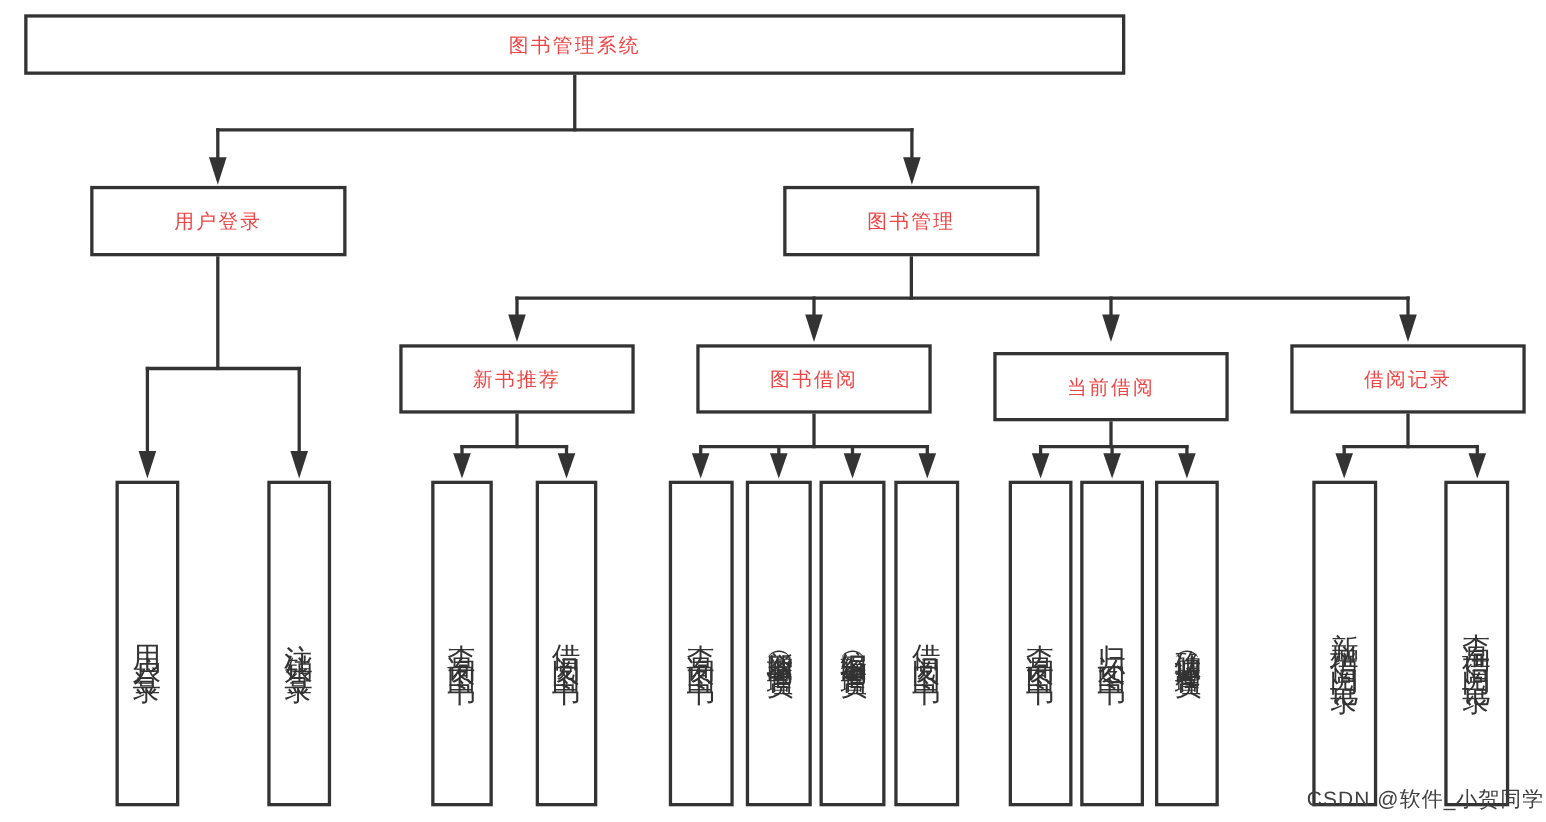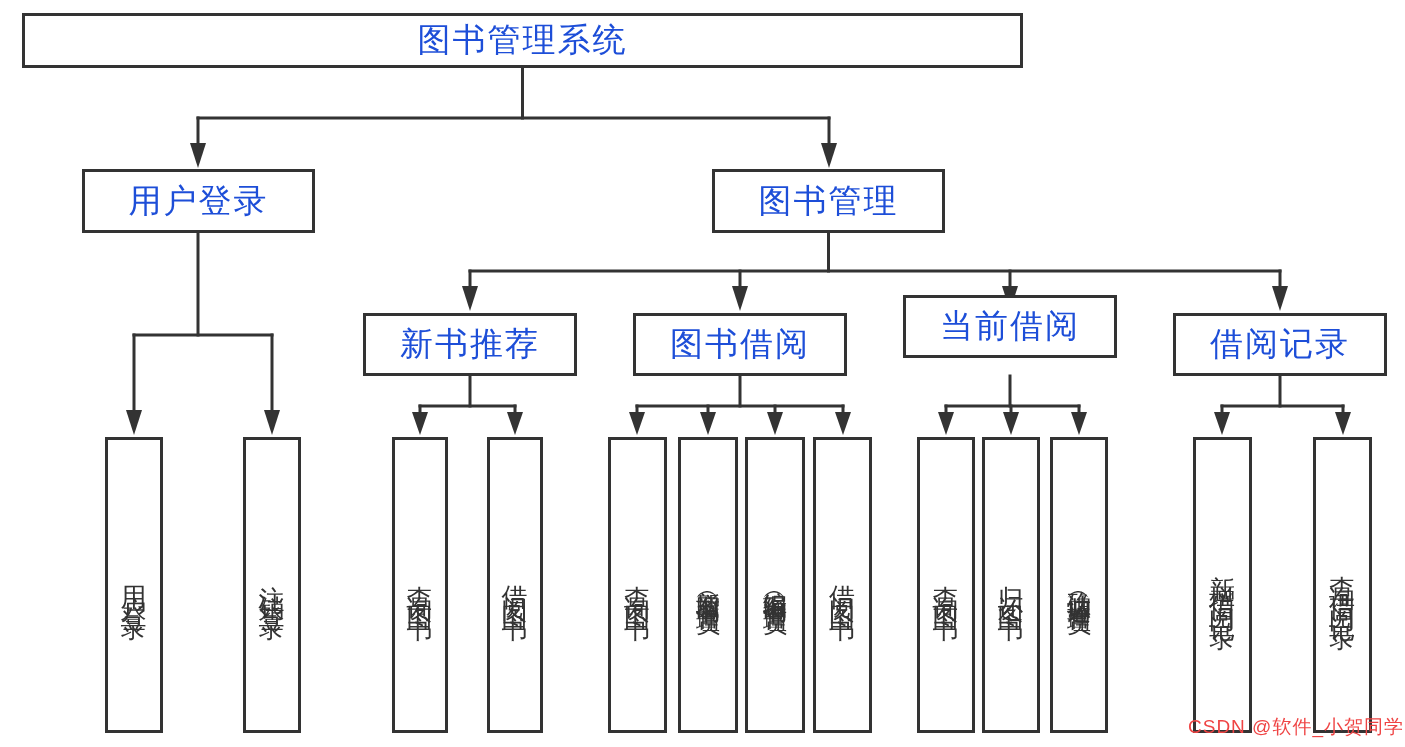--- a/index.html
+++ b/index.html
@@ -31,22 +31,22 @@
     stroke: none;
   }
   .node {
     position: absolute;
     box-sizing: border-box;
     background: #ffffff;
     border: 3px solid #333333;
     display: flex;
     align-items: center;
     justify-content: center;
-    color: #1d4ed8;
-    font-size: 33px;
+    color: #ef4444;
+    font-size: 18px;
     letter-spacing: 2px;
     white-space: nowrap;
     z-index: 2;
   }
   .leaf {
     position: absolute;
     box-sizing: border-box;
     background: #ffffff;
     border: 3px solid #333333;
     display: flex;
@@ -63,21 +63,21 @@
     line-height: 1;
   }
   .leaf.long .vtext {
     font-size: 24px;
     letter-spacing: 3px;
   }
   .watermark {
     position: absolute;
     left: 1188px;
     top: 714px;
-    color: #ef4444;
+    color: #404040;
     font-size: 19px;
     letter-spacing: 1px;
     white-space: nowrap;
     z-index: 3;
   }
 </style>
 </head>
 <body>
 
 <div class="canvas">
@@ -168,21 +168,21 @@
   <div class="node" style="left:363px; top:313px; width:214px; height:63px;">
     <span>新书推荐</span>
   </div>
 
   <div class="node" style="left:712px; top:169px; width:233px; height:64px;">
     <span>图书管理</span>
   </div>
   <div class="node" style="left:633px; top:313px; width:214px; height:63px;">
     <span>图书借阅</span>
   </div>
-  <div class="node" style="left:903px; top:295px; width:214px; height:63px;">
+  <div class="node" style="left:903px; top:320px; width:214px; height:63px;">
     <span>当前借阅</span>
   </div>
   <div class="node" style="left:1173px; top:313px; width:214px; height:63px;">
     <span>借阅记录</span>
   </div>
 
   <div class="leaf" style="left:105px; top:437px; width:58px; height:296px;">
     <span class="vtext">用户登录</span>
   </div>
   <div class="leaf" style="left:243px; top:437px; width:58px; height:296px;">

